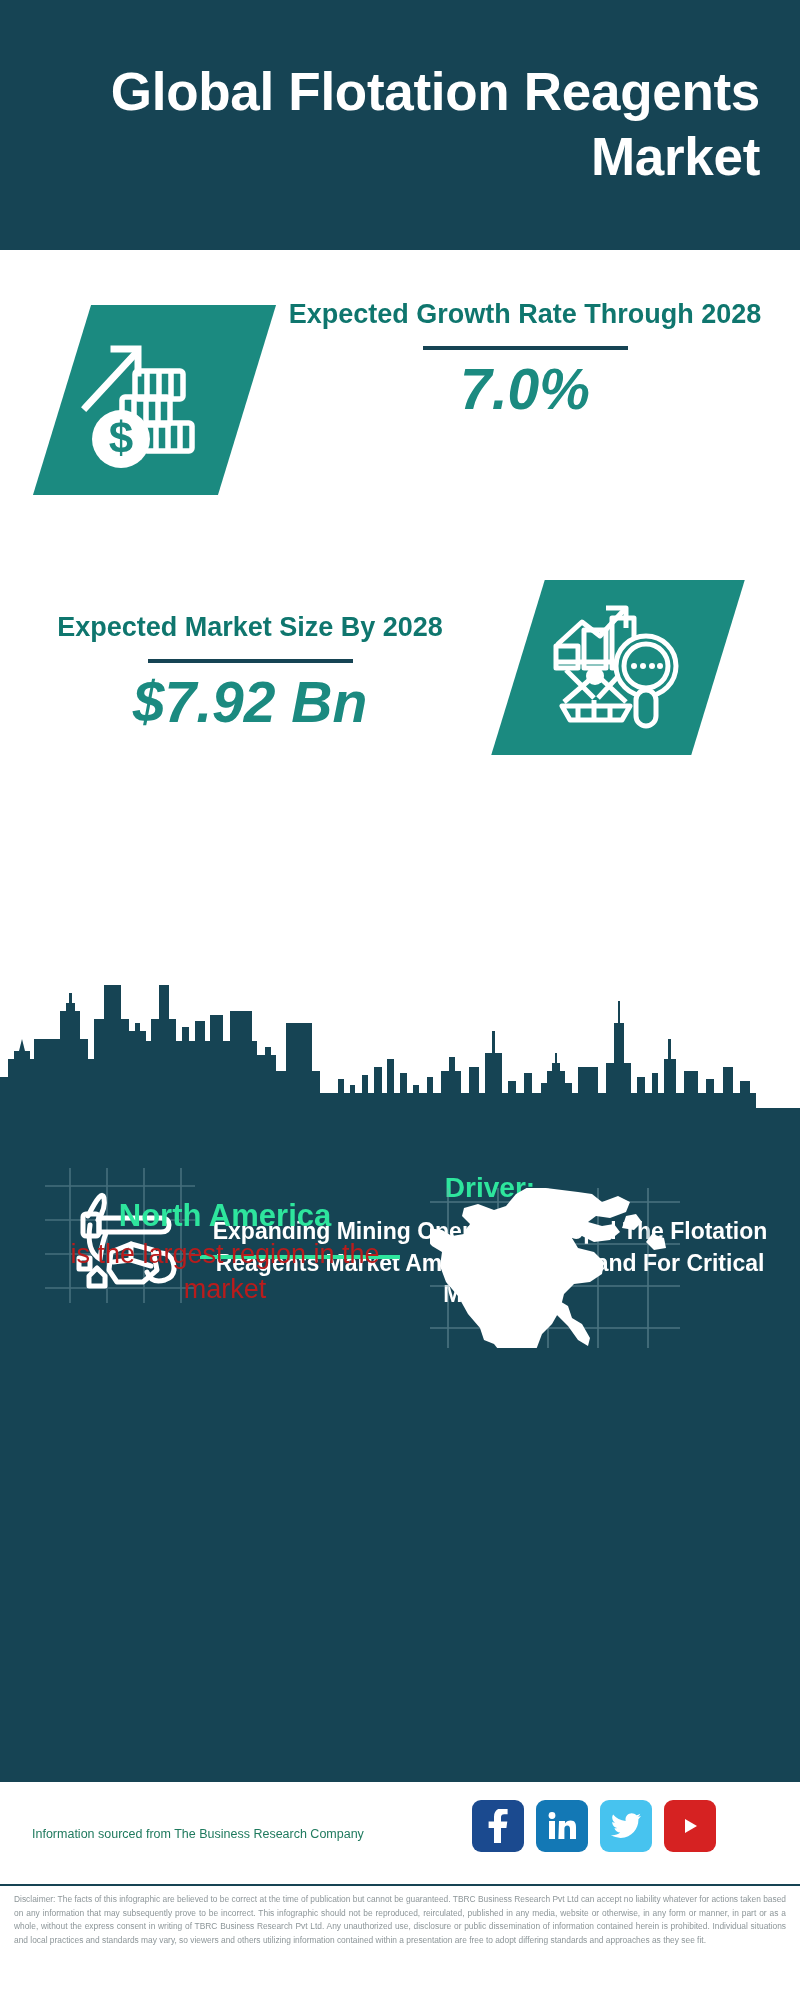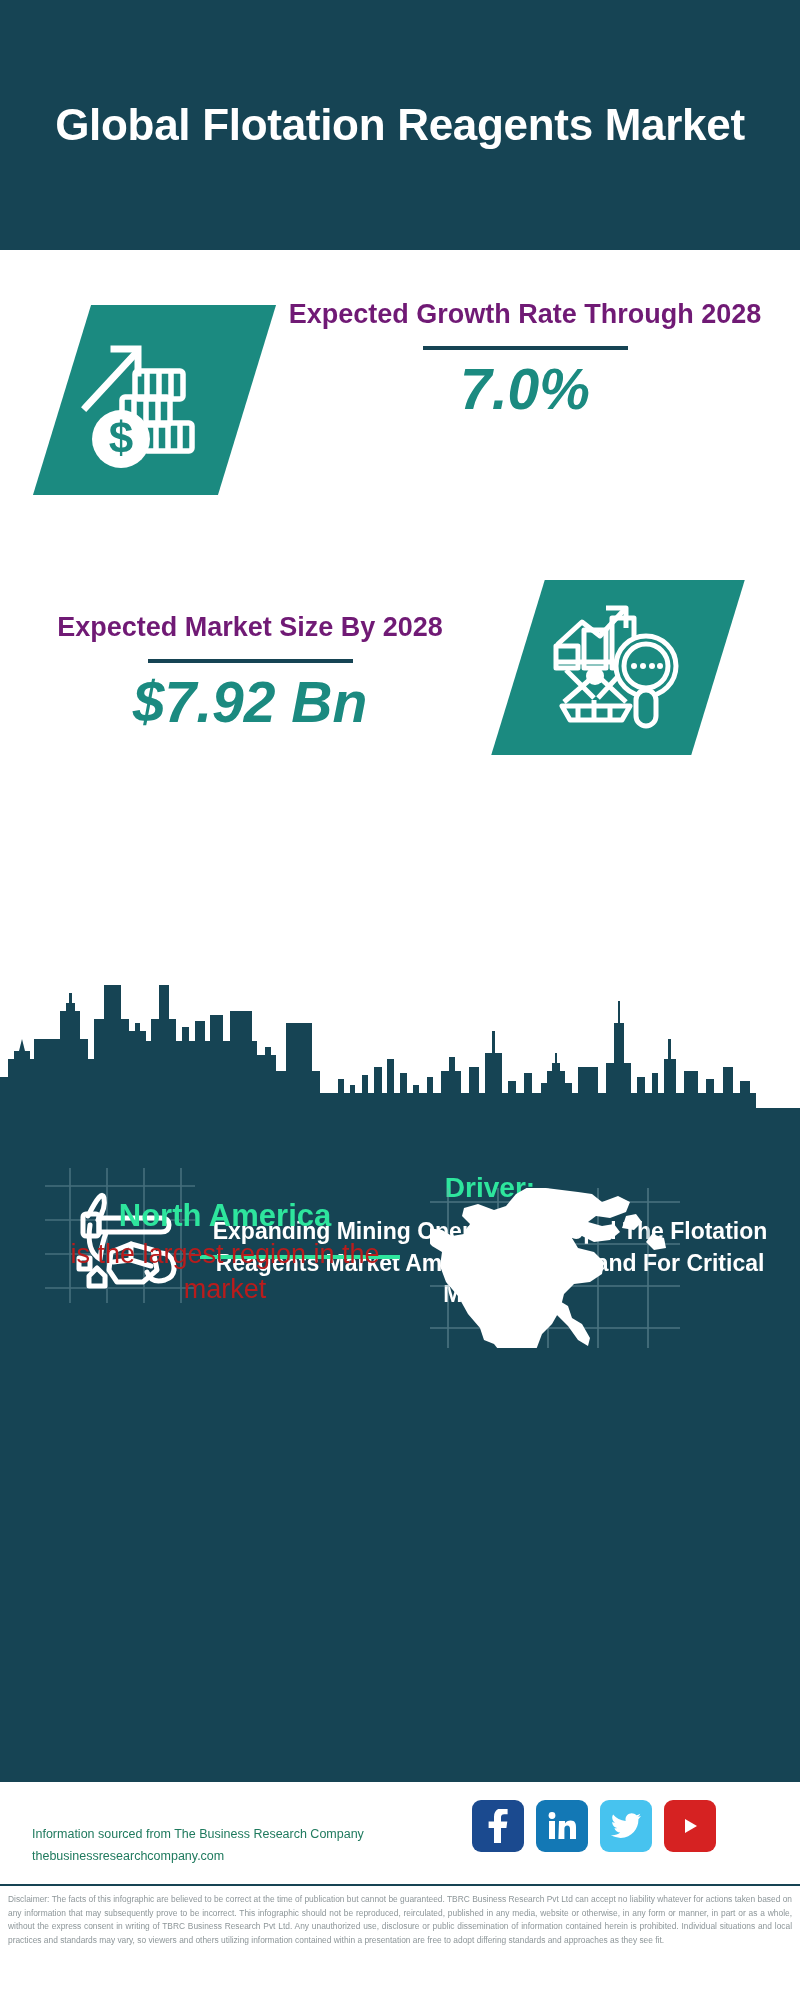--- a/index.html
+++ b/index.html
@@ -3,31 +3,31 @@
 <meta charset="utf-8">
 <style>
   html,body{margin:0;padding:0;background:#fff;}
   body{width:800px;height:2000px;position:relative;overflow:hidden;
        font-family:"Liberation Sans",sans-serif;}
   .page{width:800px;height:2000px;position:relative;background:#ffffff;}
 
   
   .header{position:absolute;left:0;top:0;width:800px;height:250px;
           background:#164454;display:flex;align-items:center;justify-content:center;}
-  .header-title{color:#ffffff;font-size:44px;font-weight:bold;line-height:1.22;
+  .header-title{color:#ffffff;font-size:53px;font-weight:bold;line-height:1.22;
                 text-align:right;letter-spacing:-0.3px;padding:0 40px;}
 
   
   .growth-block{position:absolute;left:0;top:275;width:800px;height:250px;}
   .growth-icon-wrap{position:absolute;left:40px;top:30px;width:220px;height:190px;}
   .para{width:185px;height:190px;background:#1b8a80;
         transform:skewX(-17deg);position:absolute;left:22px;top:0;}
   .growth-svg{position:absolute;left:38px;top:22px;}
   .growth-text{position:absolute;left:285px;top:22px;width:480px;text-align:center;}
-  .label{color:#701a75;font-size:27px;font-weight:bold;line-height:1.32;}
+  .label{color:#0f766e;font-size:27px;font-weight:bold;line-height:1.32;}
   .rule{height:4px;background:#164454;width:205px;margin:13px auto 10px auto;}
   .value{color:#1b8a80;font-size:57px;font-weight:bold;line-height:1.05;font-style:italic;}
 
   
   .size-block{position:absolute;left:0;top:560px;width:800px;height:230px;}
   .size-text{position:absolute;left:35px;top:10px;width:430px;text-align:center;margin-top:40px;}
   .size-icon-wrap{position:absolute;left:490px;top:20px;width:250px;height:175px;}
   .para2{width:200px;height:175px;background:#1b8a80;
          transform:skewX(-17deg);position:absolute;left:28px;top:0;}
   .size-svg{position:absolute;left:58px;top:18px;}
@@ -55,21 +55,21 @@
           background:#ffffff;border-top:2px solid #164454;}
   .footer-src{position:absolute;left:32px;top:42px;width:370px;
               color:#1f7a5e;font-size:12.5px;line-height:1.75;}
   .socials{position:absolute;left:472px;top:18px;display:flex;gap:12px;}
   .soc{width:52px;height:52px;border-radius:9px;display:flex;
        align-items:center;justify-content:center;}
   .soc-fb{background:#1b4a8f;}
   .soc-li{background:#1378b5;}
   .soc-tw{background:#47c3ef;}
   .soc-yt{background:#d62222;}
-  .disclaimer{position:absolute;left:0;top:1893px;width:800px;padding:0 8px;
+  .disclaimer{position:absolute;left:0;top:1893px;width:800px;padding:0 14px;
               box-sizing:border-box;color:#8d9699;font-size:8.4px;line-height:1.62;
               text-align:justify;}
   .divider{position:absolute;left:0;top:1884px;width:800px;height:2px;background:#164454;}
 </style>
 </head>
 <body>
 
 <div class="page">
 
   <div class="header">
@@ -187,21 +187,20 @@
       <path fill="#ffffff" d="M148 4 l14 2 l10 8 l16 -6 l12 6 l-4 10 l-16 6 l-14 -2 l-8 6 l14 4 l12 -2 l6 8 l-10 8 l-16 2 l-12 -6 l-10 2 l6 10 l16 4 l10 10 l-2 12 l-12 8 l-16 2 l-10 10 l-4 16 l-8 14 l-10 10 l-6 16 l-8 14 l-12 8 l-10 -4 l-4 -14 l-8 -10 l-10 -4 l-4 -12 l-12 -14 l-10 -18 l-12 -14 l-6 -16 l2 -14 l-10 -6 l-8 -10 l4 -8 l14 2 l10 6 l12 -2 l6 -10 l-8 -8 l2 -8 l14 -4 l16 6 l12 -4 l10 -12 l14 -8 Z"></path>
       <path fill="#ffffff" d="M128 112 l10 6 l4 12 l10 6 l8 14 l-2 8 l-10 -6 l-10 -14 l-12 -12 Z"></path>
       <path fill="#ffffff" d="M196 28 l10 -2 l6 8 l-8 8 l-12 -2 Z"></path>
       <path fill="#ffffff" d="M222 46 l12 4 l2 10 l-12 2 l-8 -8 Z"></path>
     </svg>
   </div>
 
   <div class="footer">
     <div class="footer-src">
       <div>Information sourced from The Business Research Company</div>
-      <div>thebusinessresearchcompany.com</div>
     </div>
     <div class="socials">
       <div class="soc soc-fb">
         <svg width="26" height="34" viewBox="0 0 26 34">
           <path fill="#ffffff" d="M16 34 V19 h5.4 l0.9 -6.6 H16 V8.4 c0 -1.9 0.6 -3.2 3.4 -3.2 H22.6 V-0.6 C21.9 -0.7 19.8 -0.9 17.4 -0.9 c-5 0 -8.4 3 -8.4 8.6 v4.7 H3.6 V19 H9 v15 Z"></path>
         </svg>
       </div>
       <div class="soc soc-li">
         <svg width="30" height="30" viewBox="0 0 30 30">
           <rect x="2" y="10" width="6" height="18" fill="#ffffff"></rect>

